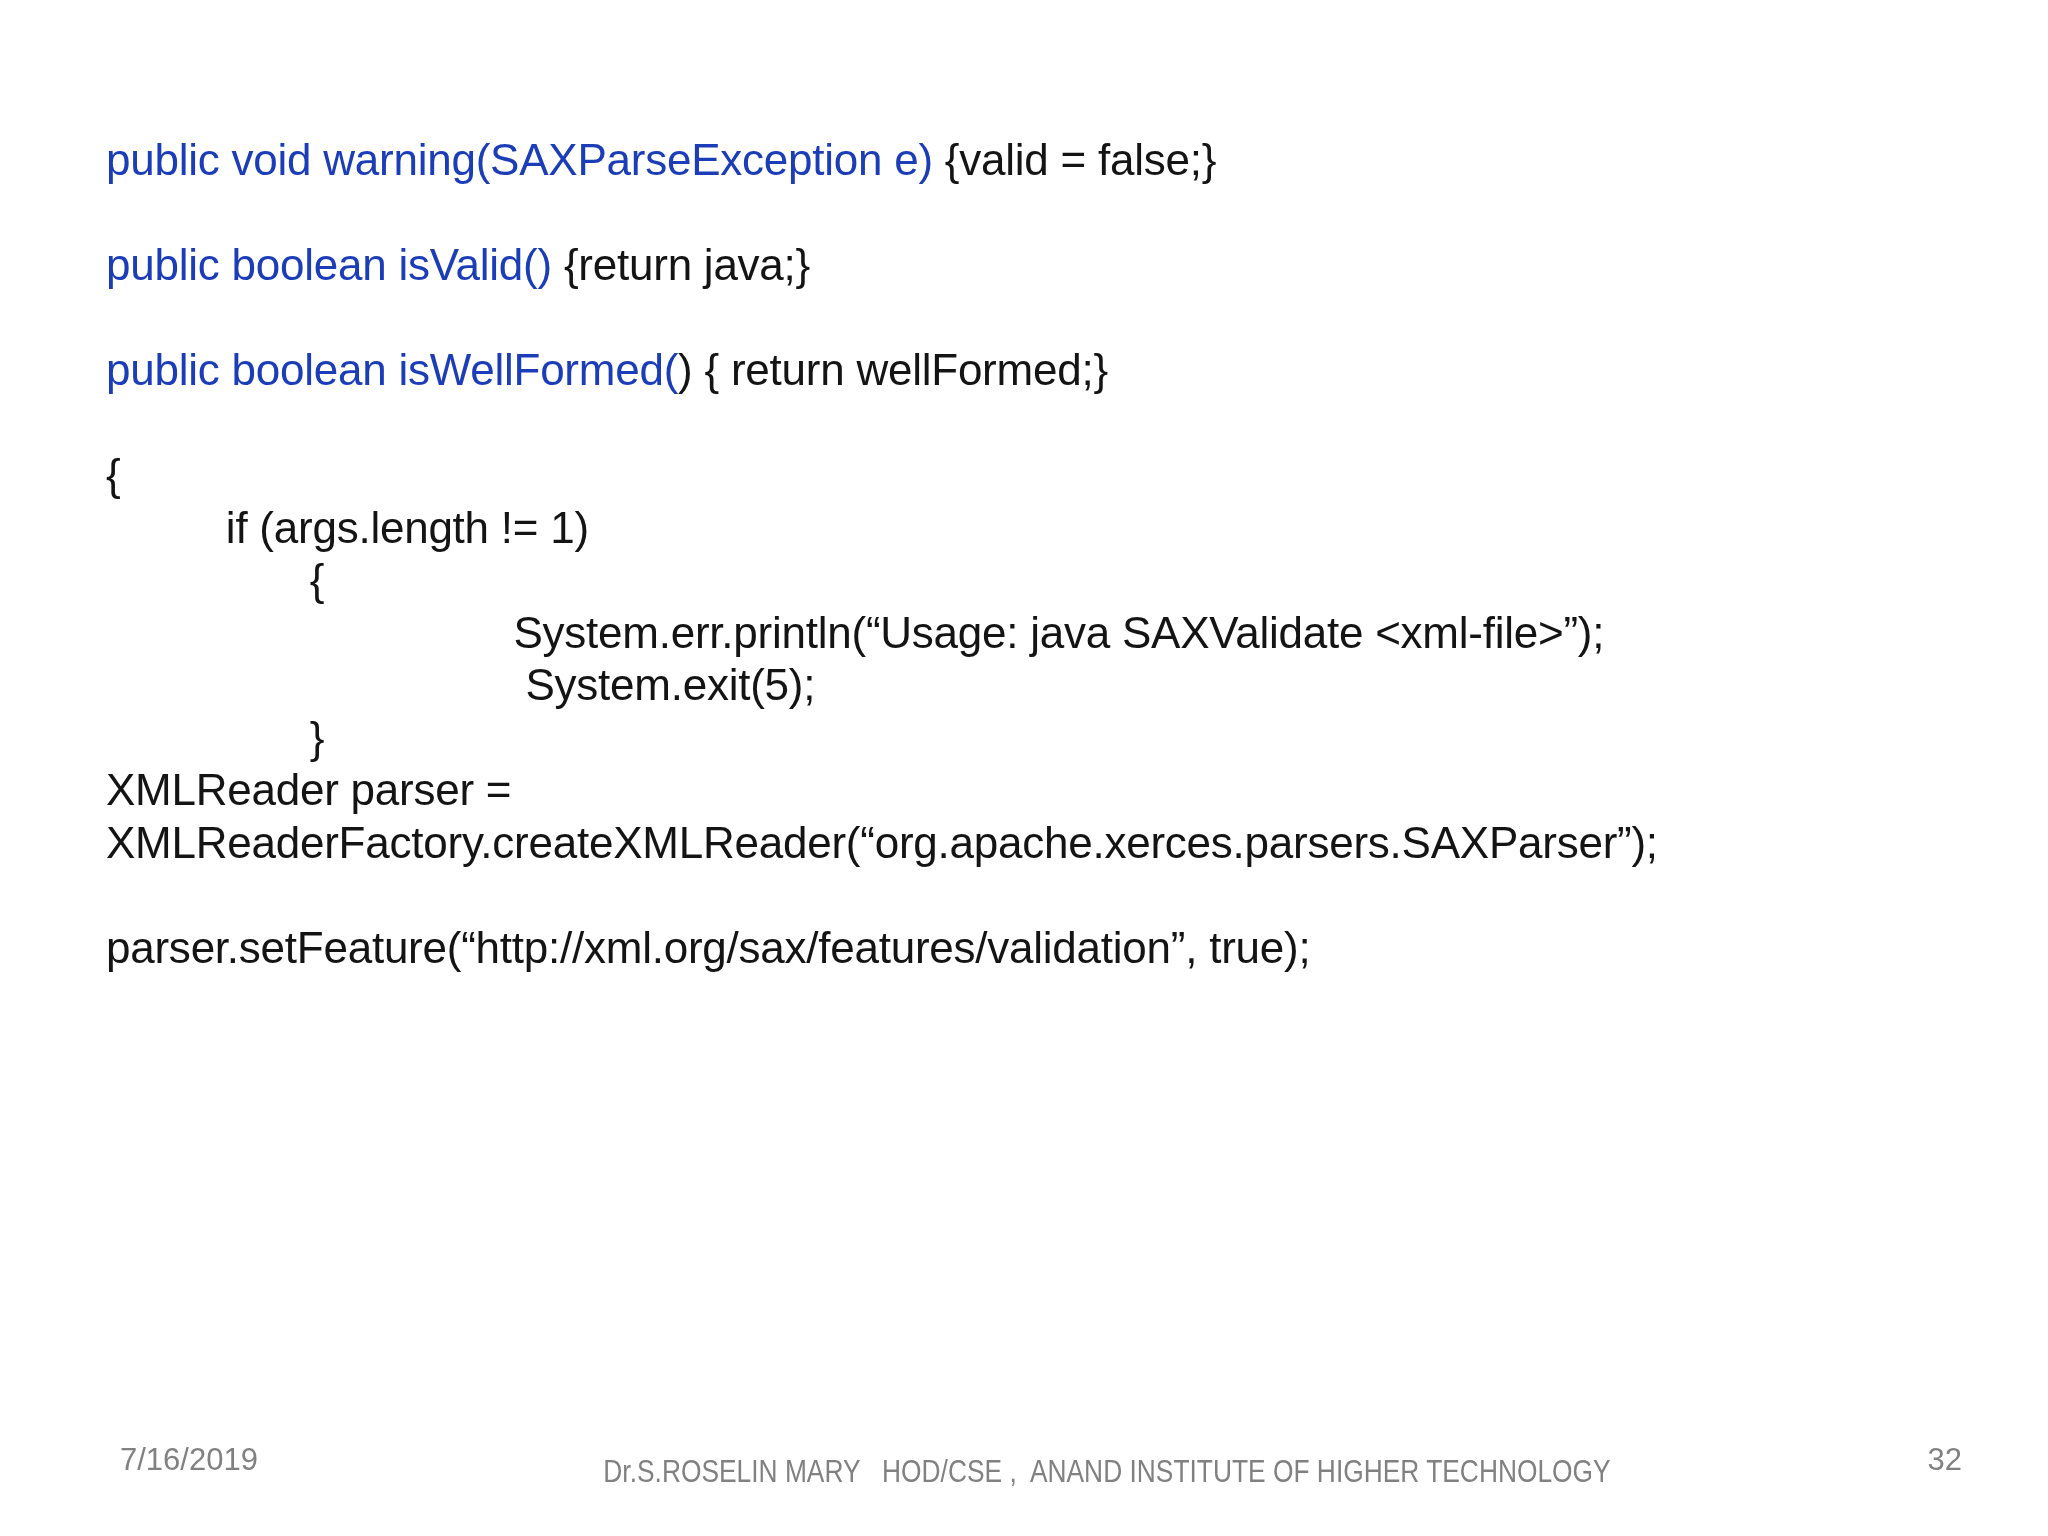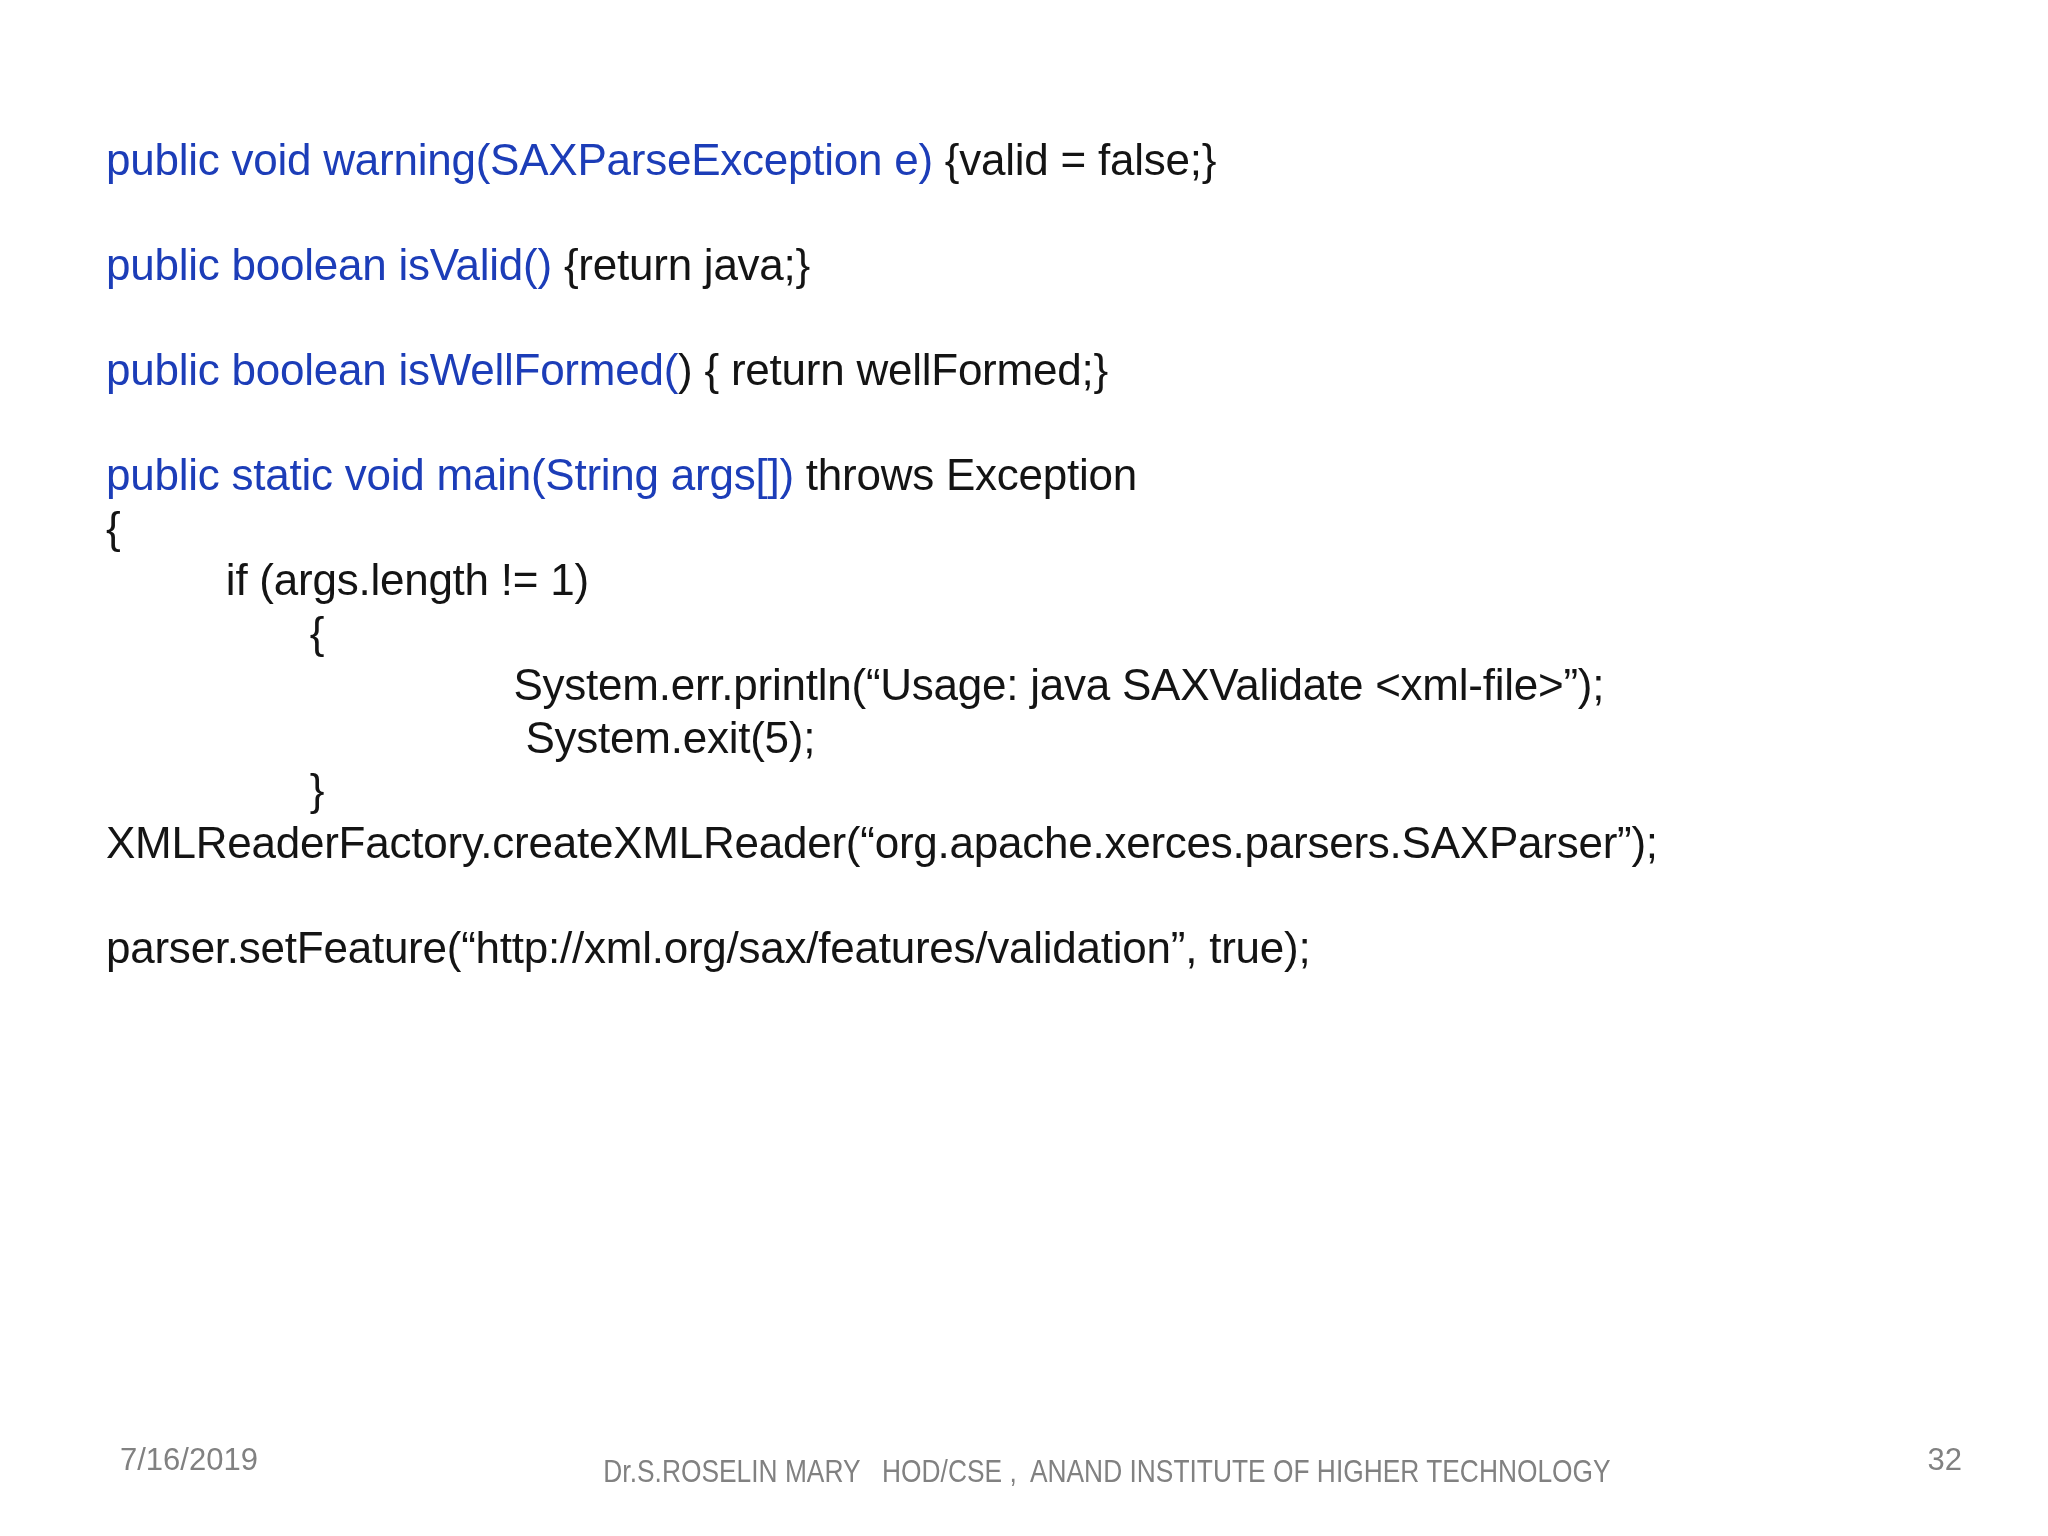--- a/index.html
+++ b/index.html
@@ -67,27 +67,27 @@
 
 <div class="slide">
 
   <div class="code">
     <div class="code-line"><span class="kw">public void warning(SAXParseException e) </span><span class="tx">{valid = false;}</span></div>
     <div class="code-line"></div>
     <div class="code-line"><span class="kw">public boolean isValid() </span><span class="tx">{return java;}</span></div>
     <div class="code-line"></div>
     <div class="code-line"><span class="kw">public boolean isWellFormed(</span><span class="tx">) { return wellFormed;}</span></div>
     <div class="code-line"></div>
-    <div class="code-line"><span class="kw">public static void main(String args[]) </span><span class="tx">throws Exception</span></div>
     <div class="code-line"><span class="tx">{</span></div>
     <div class="code-line"><span class="tx">          if (args.length != 1)</span></div>
     <div class="code-line"><span class="tx">                 {</span></div>
     <div class="code-line"><span class="tx">                                  System.err.println(“Usage: java SAXValidate &lt;xml-file&gt;”);</span></div>
     <div class="code-line"><span class="tx">                                   System.exit(5);</span></div>
     <div class="code-line"><span class="tx">                 }</span></div>
+    <div class="code-line"><span class="tx">XMLReader parser =</span></div>
     <div class="code-line"><span class="tx">XMLReaderFactory.createXMLReader(“org.apache.xerces.parsers.SAXParser”);</span></div>
     <div class="code-line"></div>
     <div class="code-line"><span class="tx">parser.setFeature(“http://xml.org/sax/features/validation”, true);</span></div>
   </div>
 
   <div class="footer">
     <span class="f-date">7/16/2019</span>
     <span class="f-center-wrap"><span class="f-center">Dr.S.ROSELIN MARY   HOD/CSE ,  ANAND INSTITUTE OF HIGHER TECHNOLOGY</span></span>
     <span class="f-page">32</span>
   </div>

